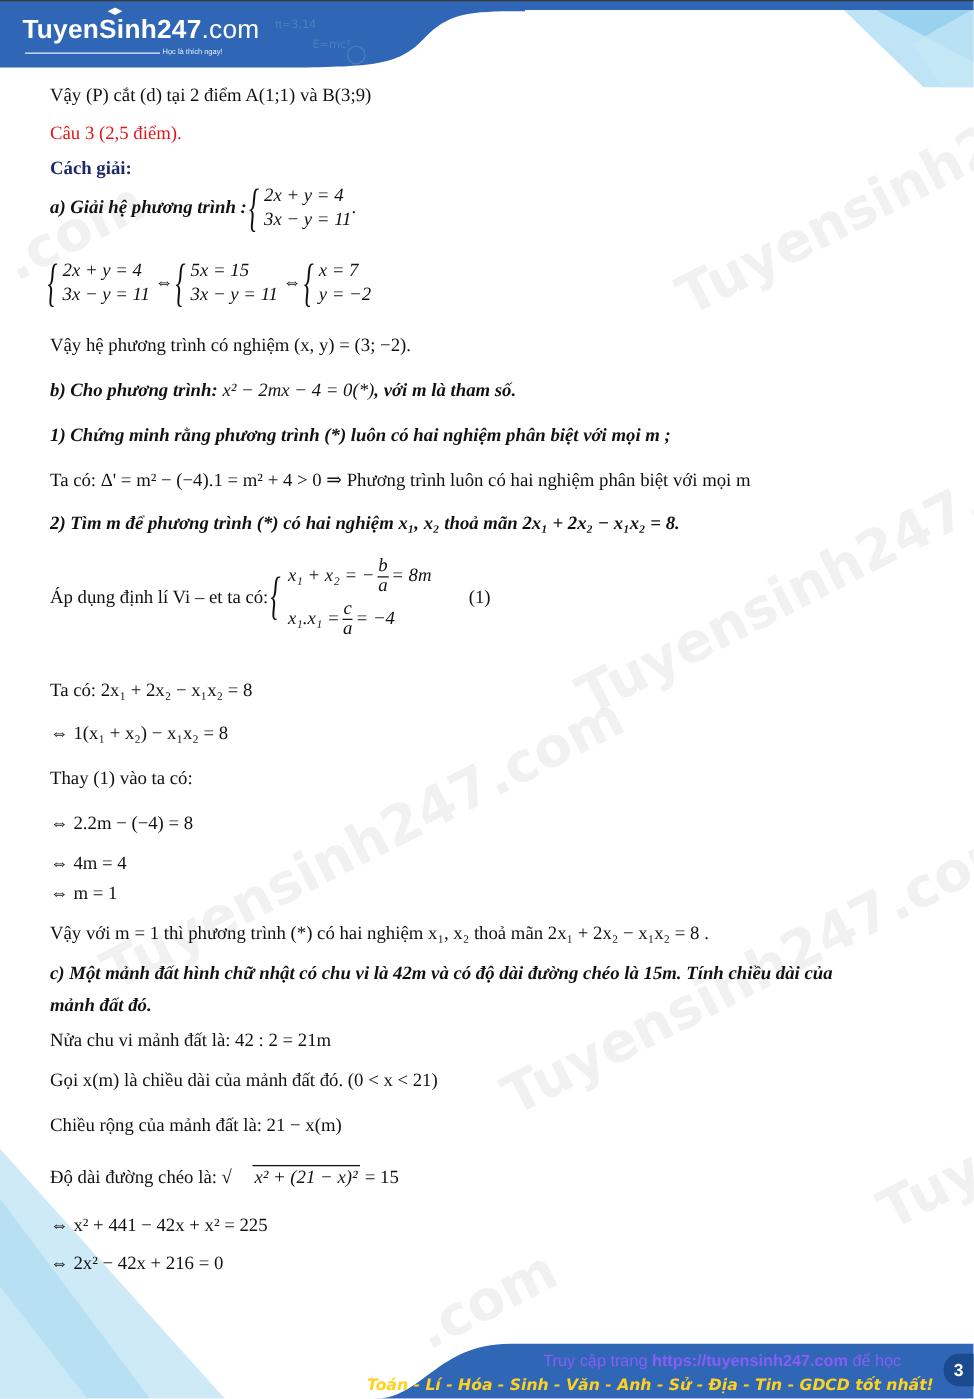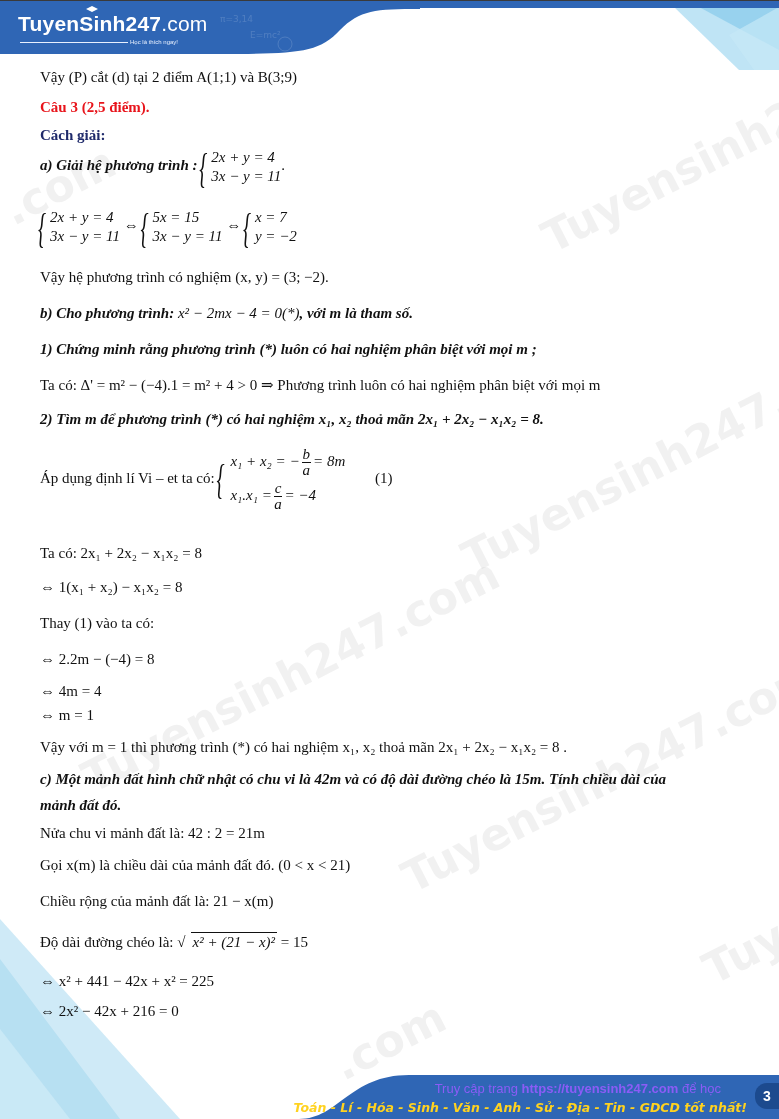--- a/index.html
+++ b/index.html
@@ -20,31 +20,31 @@
 
   .deco { position: absolute; }
   .watermark {
     position: absolute; font-family: "DejaVu Sans", sans-serif; font-weight: bold;
     color: rgba(150,150,150,0.13); font-size: 44px; transform: rotate(-27deg);
     white-space: nowrap; pointer-events: none;
   }
 
   .content { position: absolute; left: 40px; top: 64px; width: 720px; font-size: 15px; line-height: 1.2; }
   .line { position: absolute; left: 0; white-space: nowrap; }
-  .red { color: #e8141b; font-weight: bold; }
+  .red { color: #e8141b; font-weight: normal; }
   .navy { color: #1f2a6b; font-weight: bold; }
   .bi { font-weight: bold; font-style: italic; }
   .it { font-style: italic; }
   .sys { display: inline-block; vertical-align: middle; position: relative; padding-left: 10px; }
   .sys::before { content: "{"; position: absolute; left: -2px; top: 50%; transform: translateY(-50%) scaleY(2.1); font-size: 20px; font-weight: normal; line-height: 1; }
   .sys .r { display: block; line-height: 19px; white-space: nowrap; font-style: italic; }
   .frac { display: inline-block; vertical-align: middle; text-align: center; margin: 0 2px; }
   .frac .n { display: block; border-bottom: 1px solid #111; padding: 0 1px; line-height: 15px; }
   .frac .d { display: block; line-height: 15px; }
-  .sqrt { display: inline-block; border-top: 1px solid #111; padding: 0 2px; margin-left: 5px; }
+  .sqrt { display: inline-block; border-top: 1px solid #111; padding: 0 2px; margin-left: 16px; }
   .footer-line1 { position: absolute; right: 58px; bottom: 23px; font-family: "Liberation Sans", sans-serif; font-size: 13px; color: #8b5cf6; white-space: nowrap; }
   .footer-line1 b { font-weight: bold; }
   .footer-line2 { position: absolute; right: 32px; bottom: 4px; font-family: "DejaVu Sans", sans-serif; font-size: 12.5px; font-weight: bold; font-style: italic; color: #ffd21f; white-space: nowrap; }
   .page-num { position: absolute; right: 0; bottom: 10px; width: 24px; height: 26px; background: #1c4a8e; border-radius: 12px 0 0 12px; color: #fff; font-family: "Liberation Sans", sans-serif; font-weight: bold; font-size: 14px; text-align: center; line-height: 26px; }
 </style>
 </head>
 <body>
 
 <svg class="deco" style="right:0;top:0" width="200" height="70">
   <polygon points="95,7 200,7 200,70 160,70" fill="#a9dbf1" opacity="0.75"></polygon>

